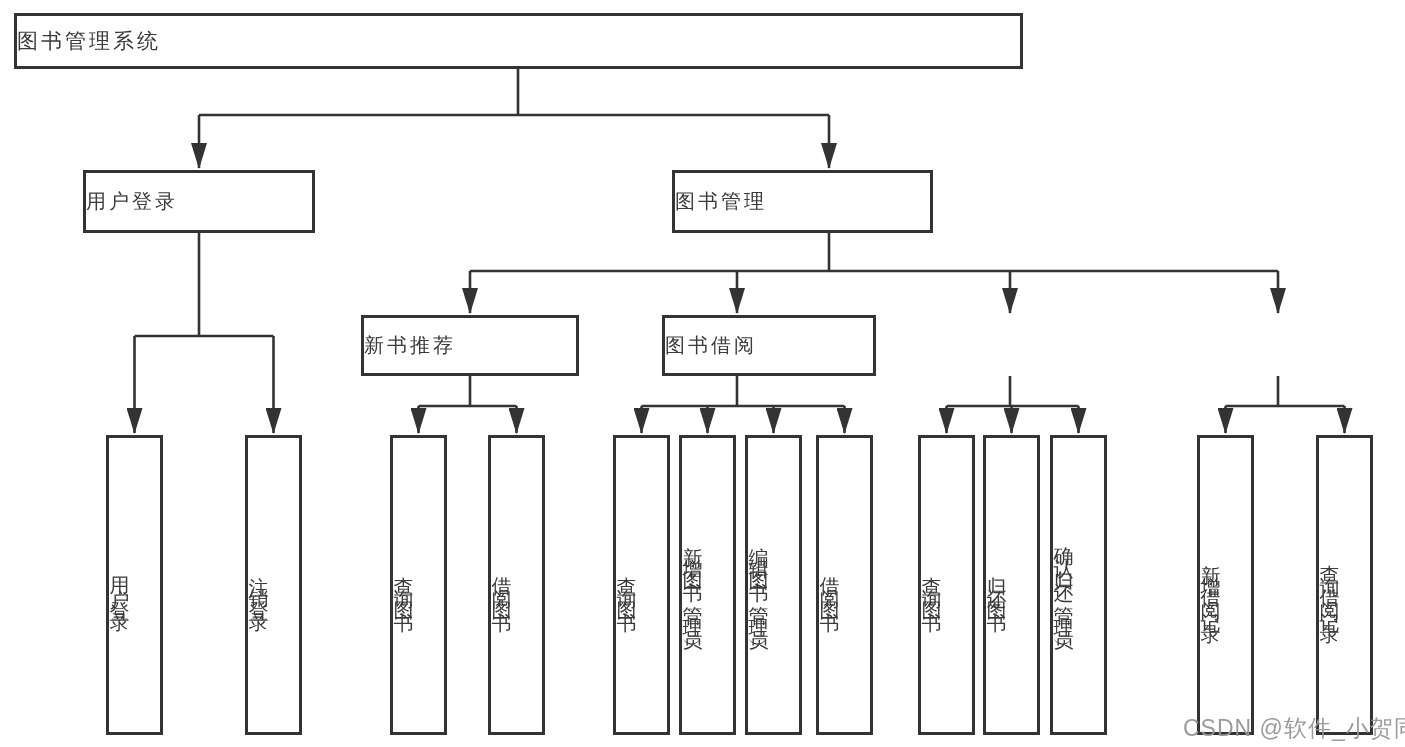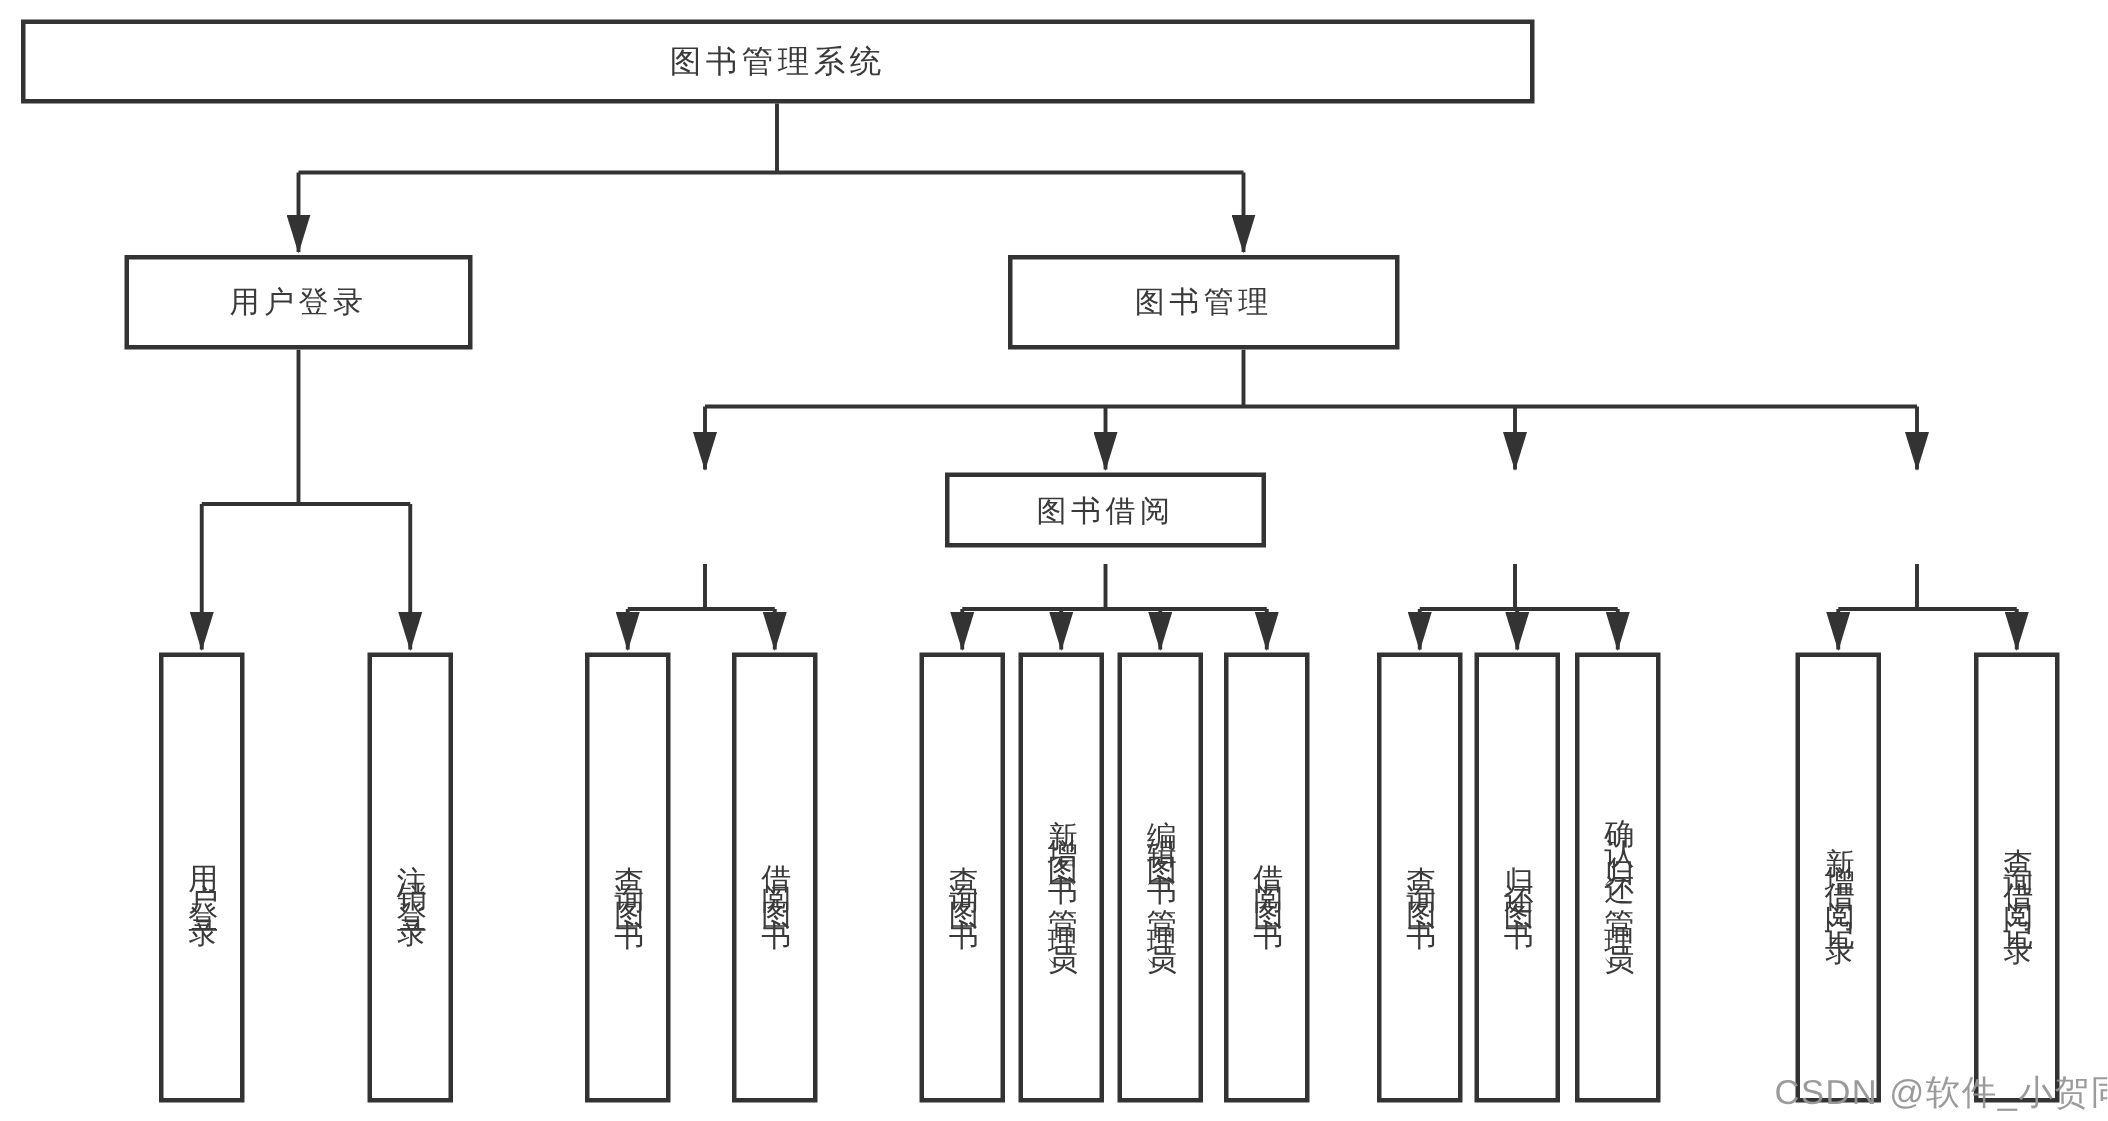--- a/index.html
+++ b/index.html
@@ -17,21 +17,20 @@
     left: 0; top: 0;
     pointer-events: none;
   }
   .box {
     position: absolute;
     box-sizing: border-box;
     border: 3px solid #333333;
     background: #ffffff;
     display: flex;
     align-items: center;
-    justify-content: center;
   }
   .box .lbl {
     font-size: 20px;
     letter-spacing: 3px;
     white-space: nowrap;
   }
   .box.title-box .lbl { font-size: 21px; }
   .box.leaf .vlbl {
     writing-mode: vertical-rl;
     text-orientation: mixed;
@@ -97,21 +96,24 @@
     <span class="lbl">图书管理系统</span>
   </div>
 
   <div class="box" style="left:83px; top:170px; width:232px; height:63px">
     <span class="lbl">用户登录</span>
   </div>
   <div class="box" style="left:672px; top:170px; width:261px; height:63px">
     <span class="lbl">图书管理</span>
   </div>
 
-  <div class="box" style="left:630px; top:315px; width:214px; height:50px">
+  <div class="box" style="left:361px; top:315px; width:218px; height:61px">
+    <span class="lbl">新书推荐</span>
+  </div>
+  <div class="box" style="left:662px; top:315px; width:214px; height:61px">
     <span class="lbl">图书借阅</span>
   </div>
 
   <div class="box leaf" style="left:106px; top:435px; width:57px; height:300px">
     <span class="vlbl">用户登录</span>
   </div>
   <div class="box leaf" style="left:245px; top:435px; width:57px; height:300px">
     <span class="vlbl">注销登录</span>
   </div>
 

